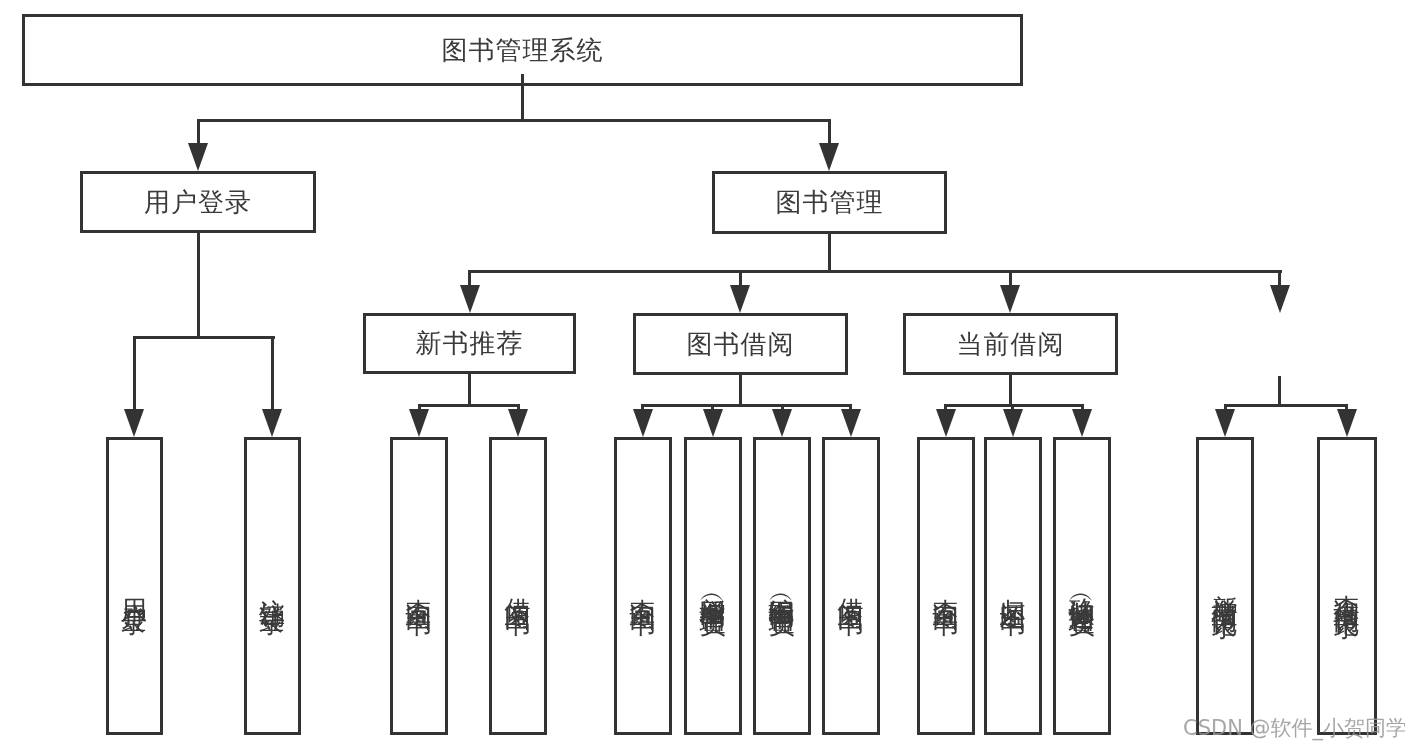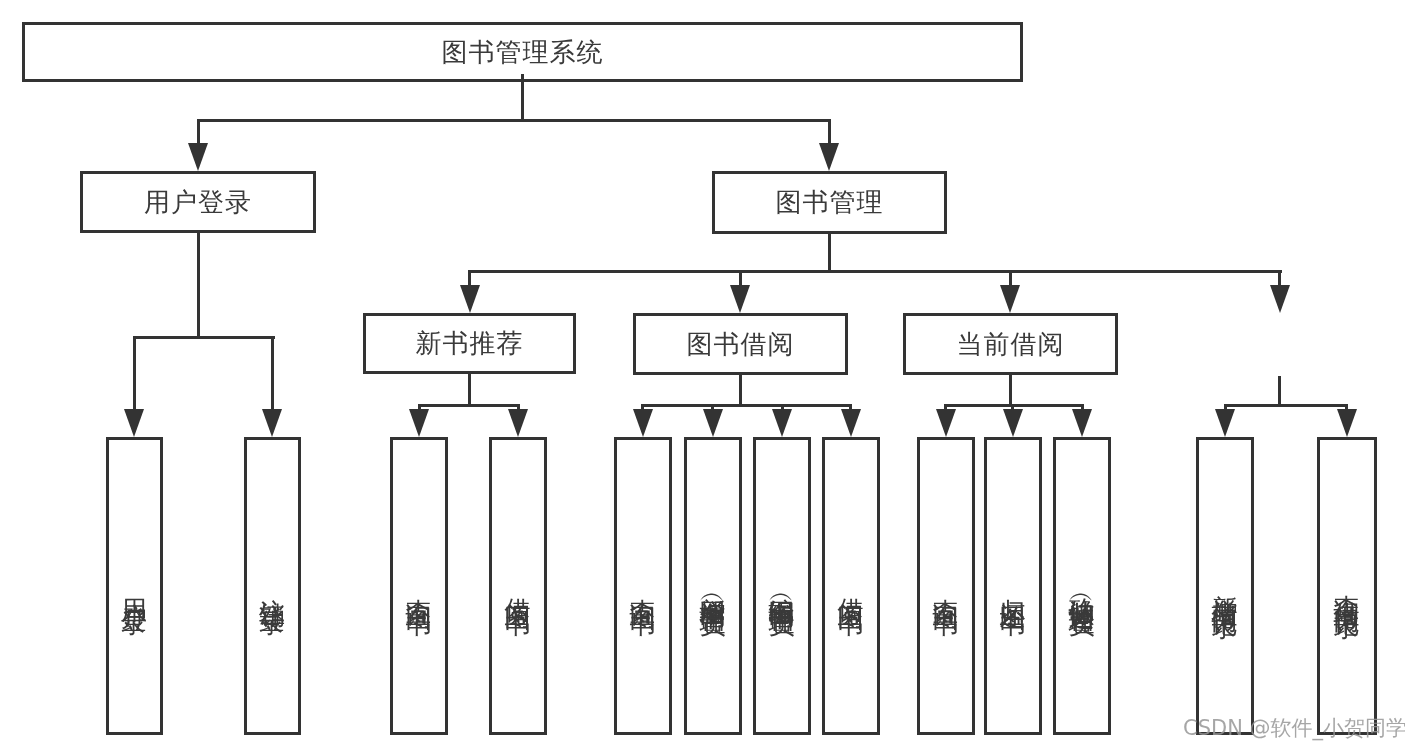--- a/index.html
+++ b/index.html
@@ -45,21 +45,21 @@
     font-size: 21px;
     color: rgba(150,150,150,0.85);
     white-space: nowrap;
   }
 </style>
 </head>
 <body>
 
 <div id="stage">
 
-  <div class="box" style="left:22px; top:22px; width:1001px; height:60px;">
+  <div class="box" style="left:22px; top:14px; width:1001px; height:72px;">
     <span class="hlabel">图书管理系统</span>
   </div>
 
   <div class="box" style="left:80px; top:171px; width:236px; height:62px;">
     <span class="hlabel">用户登录</span>
   </div>
 
   <div class="box" style="left:363px; top:313px; width:213px; height:61px;">
     <span class="hlabel">新书推荐</span>
   </div>

